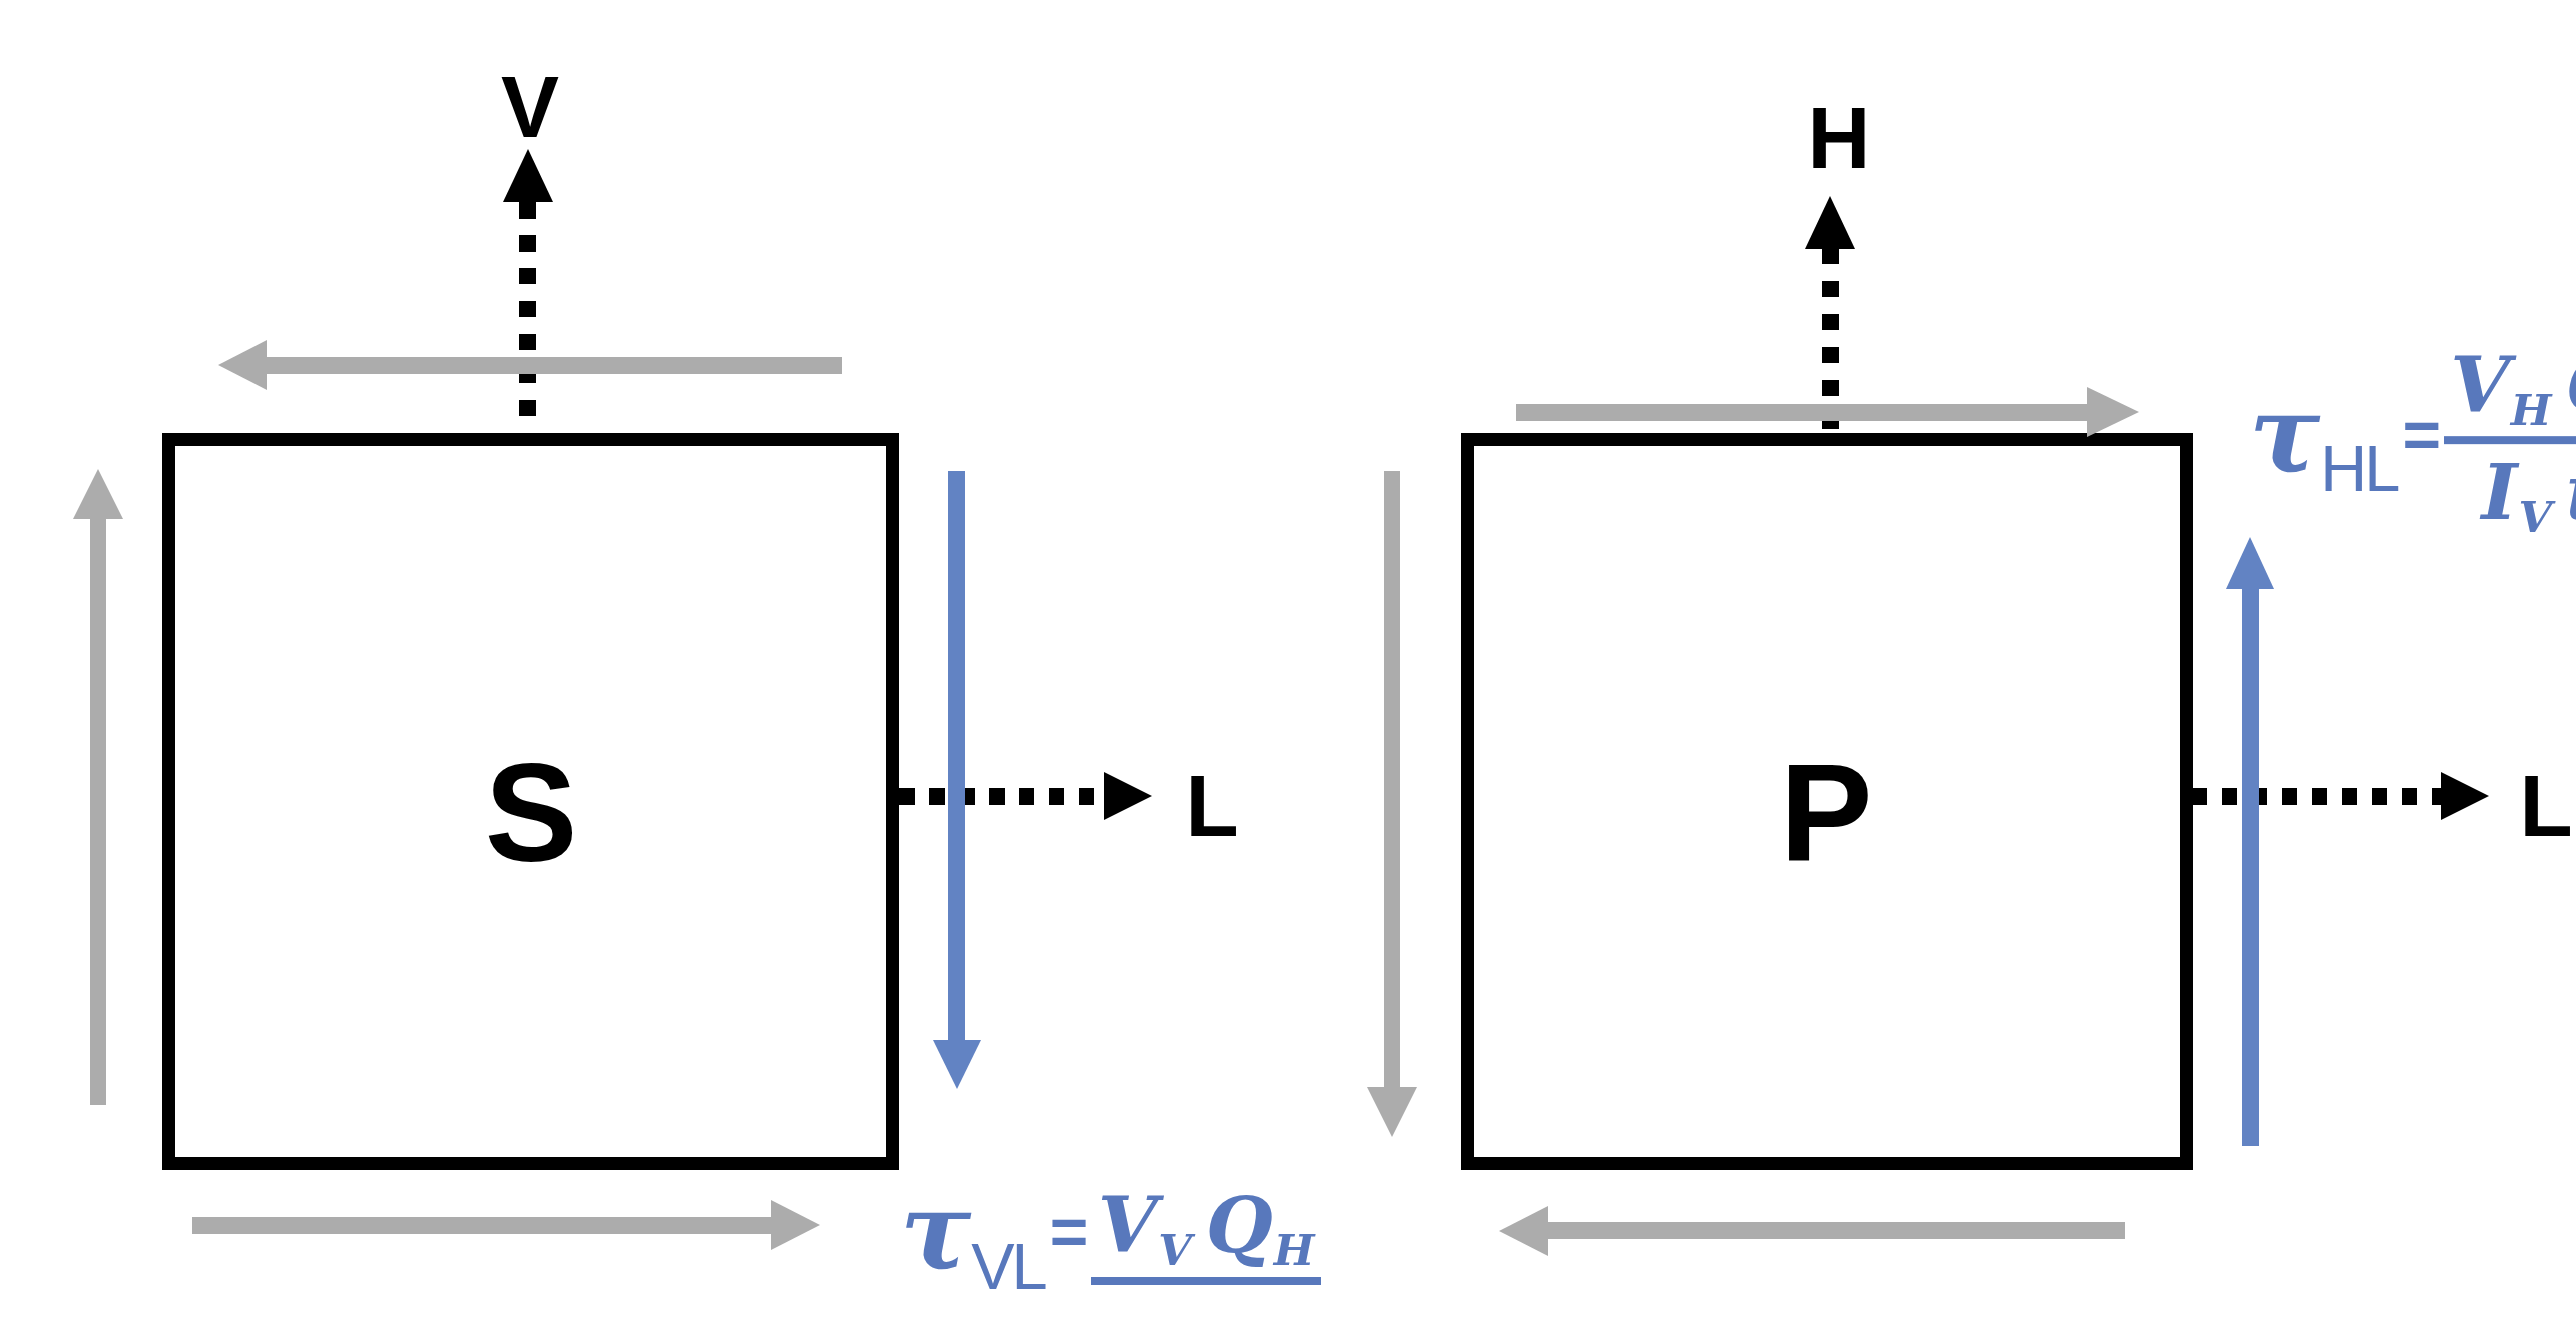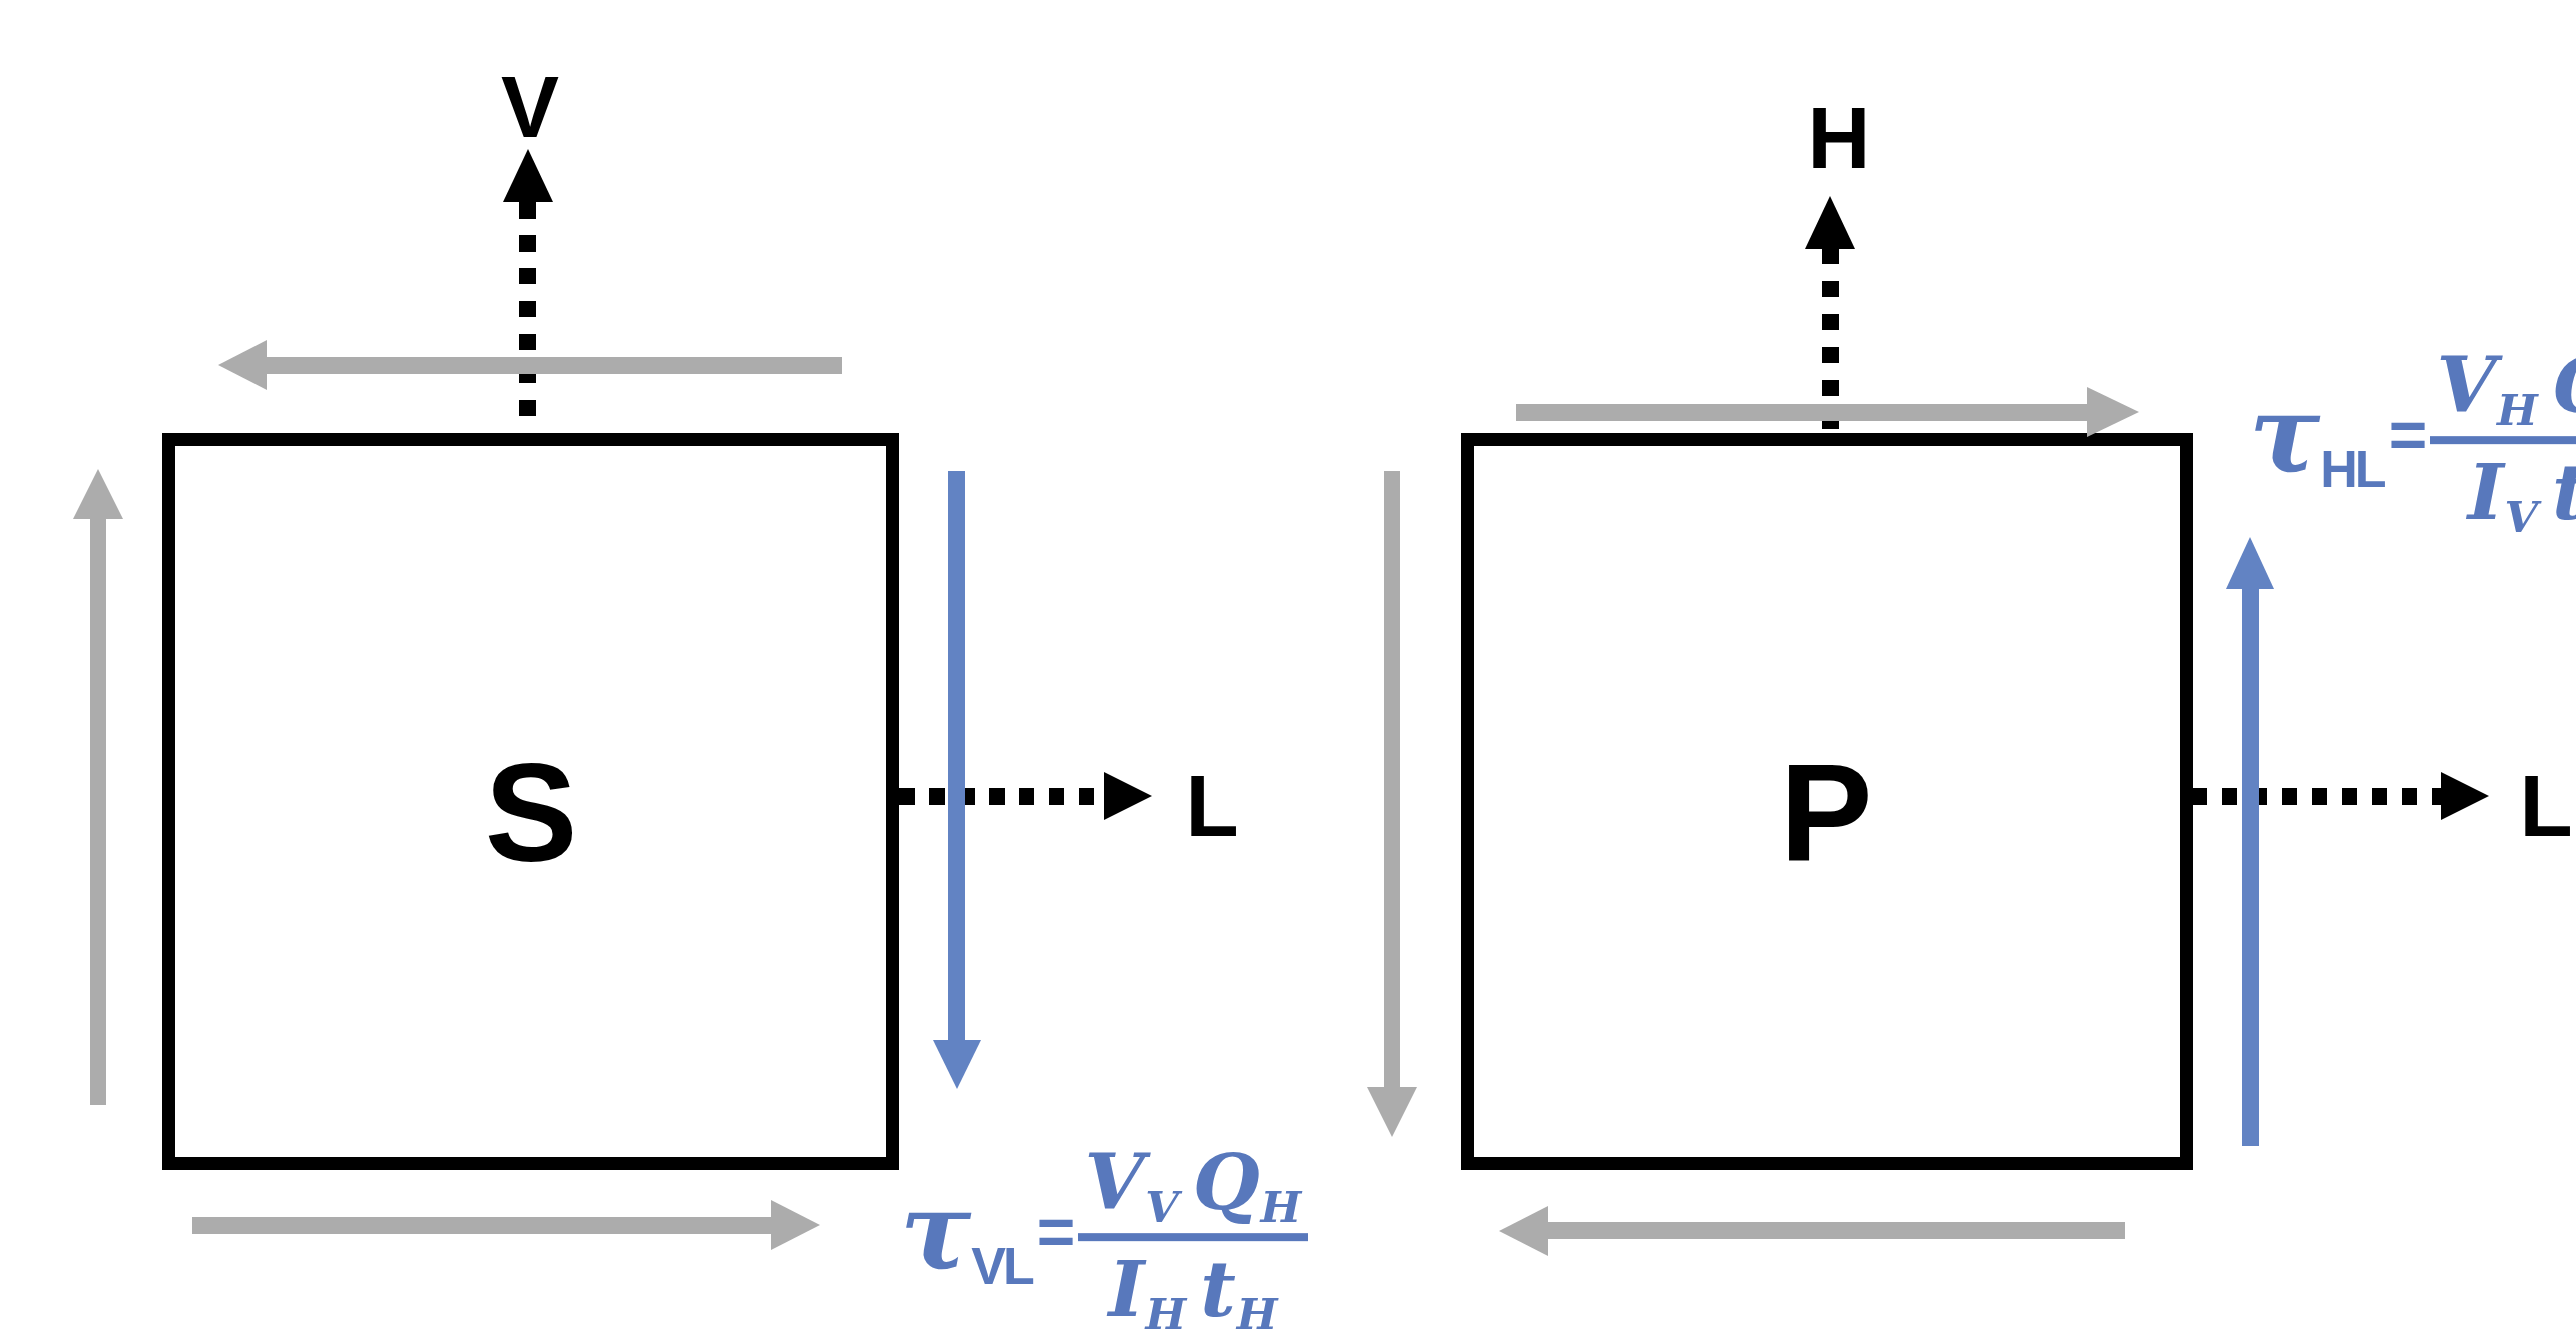--- a/index.html
+++ b/index.html
@@ -157,22 +157,22 @@
 
   .tau {
     font-family: "DejaVu Serif", serif;
     font-style: italic;
     font-weight: bold;
     font-size: 106px;
     transform: translateY(-5.2px);
   }
   .tau-sub {
     font-family: "Liberation Sans", sans-serif;
-    font-weight: bold;
-    font-size: 52px;
+    font-weight: normal;
+    font-size: 65px;
     letter-spacing: -3.1px;
     transform: translateY(30px);
   }
   .eq {
     font-family: "Liberation Sans", sans-serif;
     font-weight: bold;
     font-size: 66px;
     margin: 0 3.1px 0 5.2px;
     transform: translateY(-4.1px);
   }
@@ -241,24 +241,20 @@
   <span class="axis-label" id="lbl-l-left">L</span>
 
   <div class="formula" id="formula-left">
     <span class="tau">τ</span>
     <span class="tau-sub">VL</span>
     <span class="eq">=</span>
     <span class="frac">
       <span class="frow num">
         <span class="mgroup"><span>V</span><span class="msub">V</span></span>
         <span class="mgroup"><span>Q</span><span class="msub">H</span></span>
-      </span>
-      <span class="frow den">
-        <span class="mgroup"><span>I</span><span class="msub">H</span></span>
-        <span class="mgroup"><span>t</span><span class="msub">H</span></span>
       </span>
     </span>
   </div>
 
   <div class="square" id="sq-p"></div>
   <span class="big-label" id="lbl-p">P</span>
 
   <span class="axis-label" id="lbl-h">H</span>
 
   <div>

